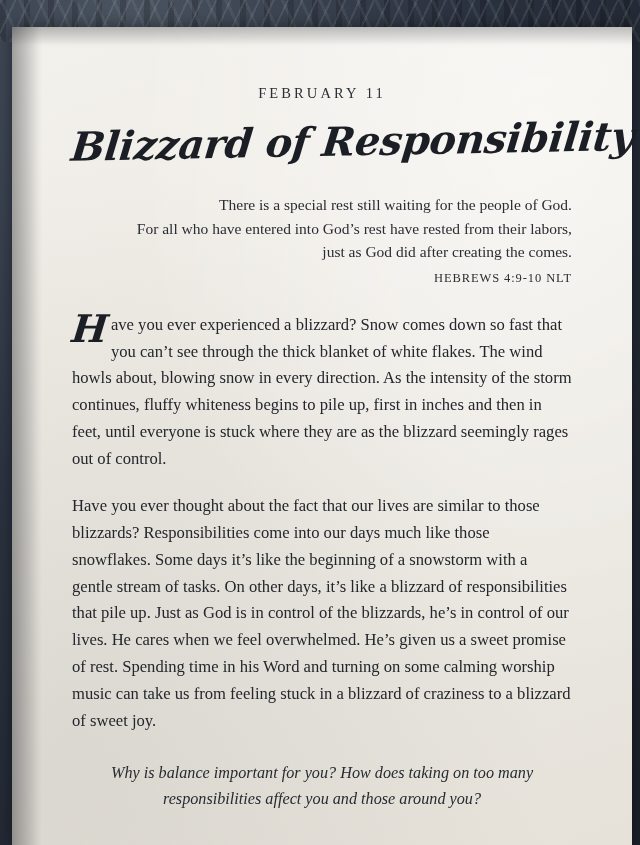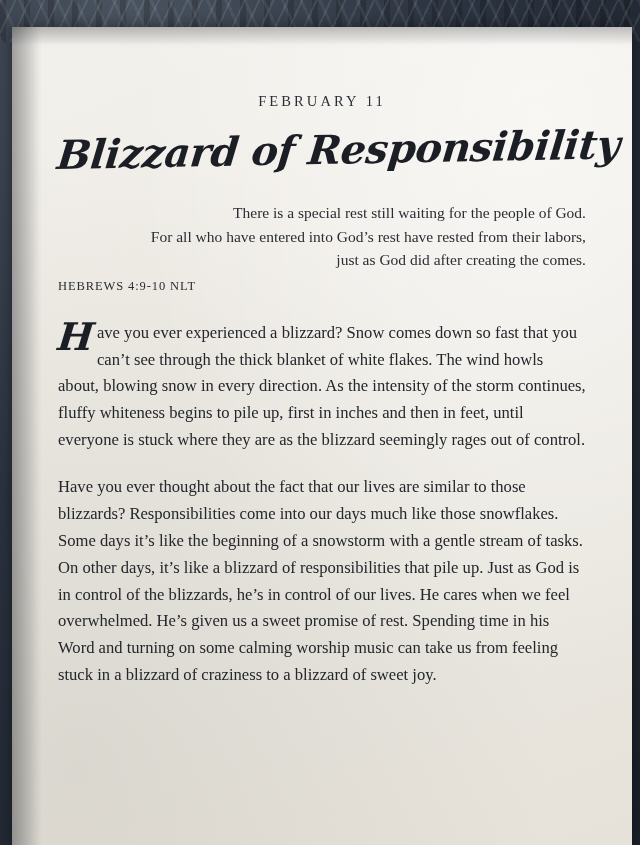--- a/index.html
+++ b/index.html
@@ -56,24 +56,24 @@
     position: absolute;
     inset: 0;
     background:
       radial-gradient(ellipse at 85% 12%, rgba(255,255,255,0.55), rgba(255,255,255,0) 55%),
       radial-gradient(ellipse at 10% 90%, rgba(140,135,125,0.16), rgba(255,255,255,0) 60%);
     pointer-events: none;
   }
 
   .content {
     position: absolute;
-    left: 0; top: 16px;
+    left: 0; top: 8px;
     width: 620px;
     height: 632px;
-    padding: 0 46px;
+    padding: 0 60px;
     box-sizing: border-box;
     color: #23262b;
   }
 
   .date-line {
     margin-top: 50px;
     text-align: center;
     font-family: "Liberation Serif", serif;
     font-size: 14.5px;
     letter-spacing: 3.1px;
@@ -99,21 +99,21 @@
     margin-top: 28px;
     text-align: right;
     font-size: 15.5px;
     line-height: 1.52;
     color: #2a2d33;
   }
   .verse div { white-space: nowrap; }
 
   .verse-ref {
     margin-top: 7px;
-    text-align: left;
+    text-align: right;
     font-size: 12.5px;
     letter-spacing: 0.9px;
     text-transform: uppercase;
     color: #2a2d33;
   }
 
   .body-copy {
     margin-top: 26px;
   }
   .body-copy p {
@@ -188,20 +188,24 @@
       </div>
 
       <div class="verse-ref">Hebrews 4:9-10 nlt</div>
 
       <div class="body-copy">
         <p class="dropcap-para"><span class="dropcap">H</span><span>ave you ever experienced a blizzard? Snow comes down so fast that you can’t see through the thick blanket of white flakes. The wind howls about, blowing snow in every direction. As the intensity of the storm continues, fluffy whiteness begins to pile up, first in inches and then in feet, until everyone is stuck where they are as the blizzard seemingly rages out of control.</span></p>
 
         <p>Have you ever thought about the fact that our lives are similar to those blizzards? Responsibilities come into our days much like those snowflakes. Some days it’s like the beginning of a snowstorm with a gentle stream of tasks. On other days, it’s like a blizzard of responsibilities that pile up. Just as God is in control of the blizzards, he’s in control of our lives. He cares when we feel overwhelmed. He’s given us a sweet promise of rest. Spending time in his Word and turning on some calming worship music can take us from feeling stuck in a blizzard of craziness to a blizzard of sweet joy.</p>
       </div>
 
+      <div class="reflection">
+        <span>Why is balance important for you? How does taking on too many</span>
+        <span>responsibilities affect you and those around you?</span>
+      </div>
 
     </div>
   </div>
 
   <div class="page-shadow-left"></div>
   <div class="page-shadow-top"></div>
 
 </div>
 
 </body></html>

